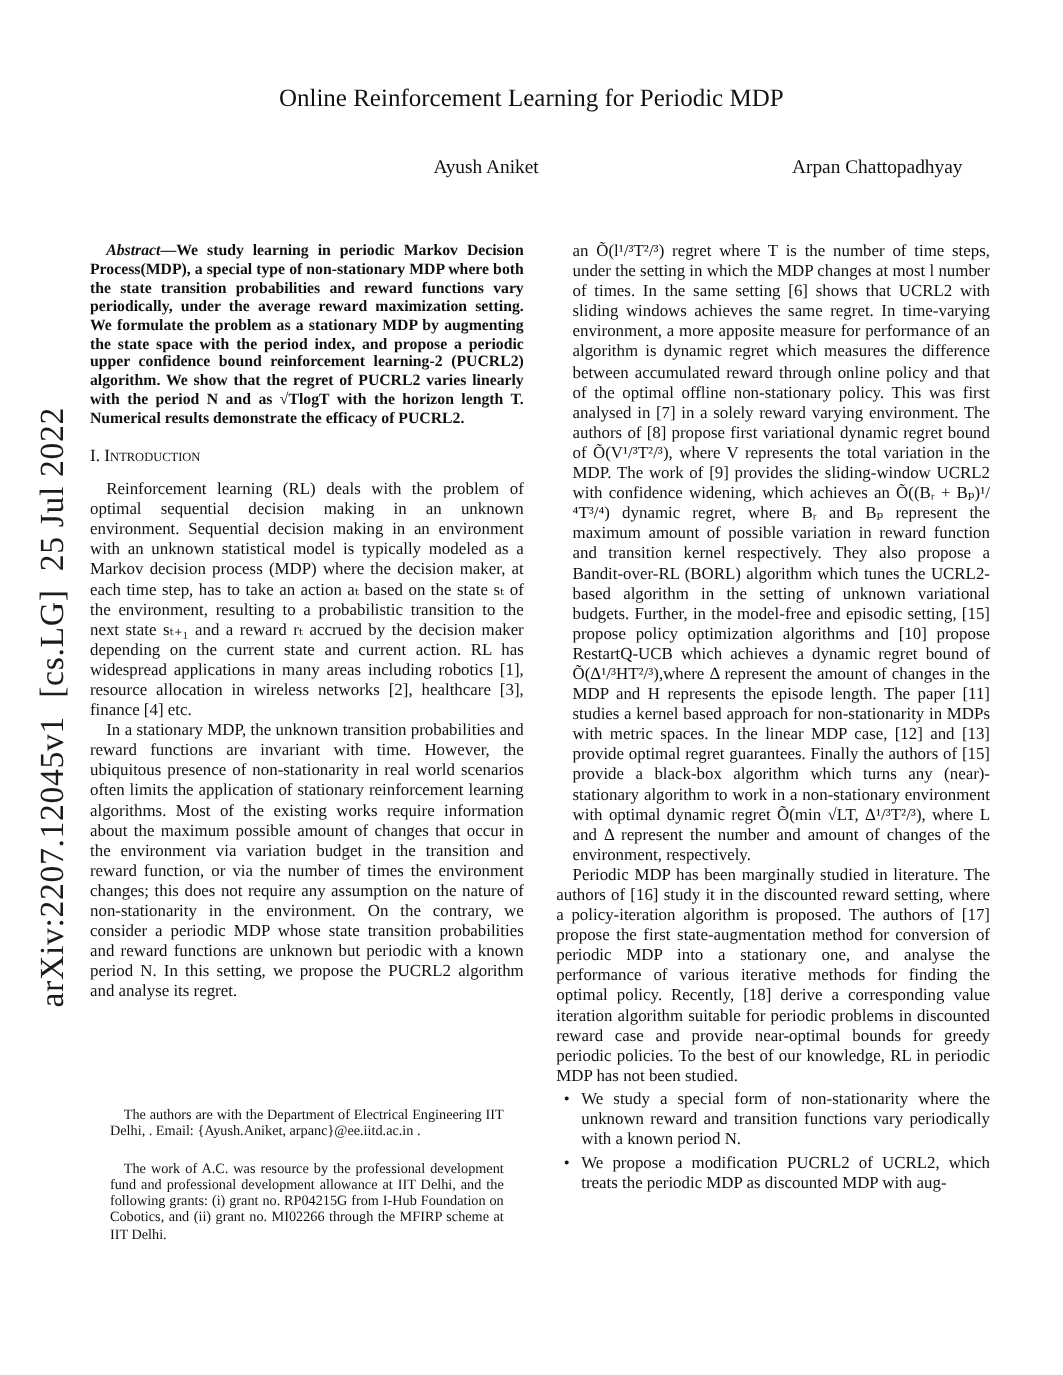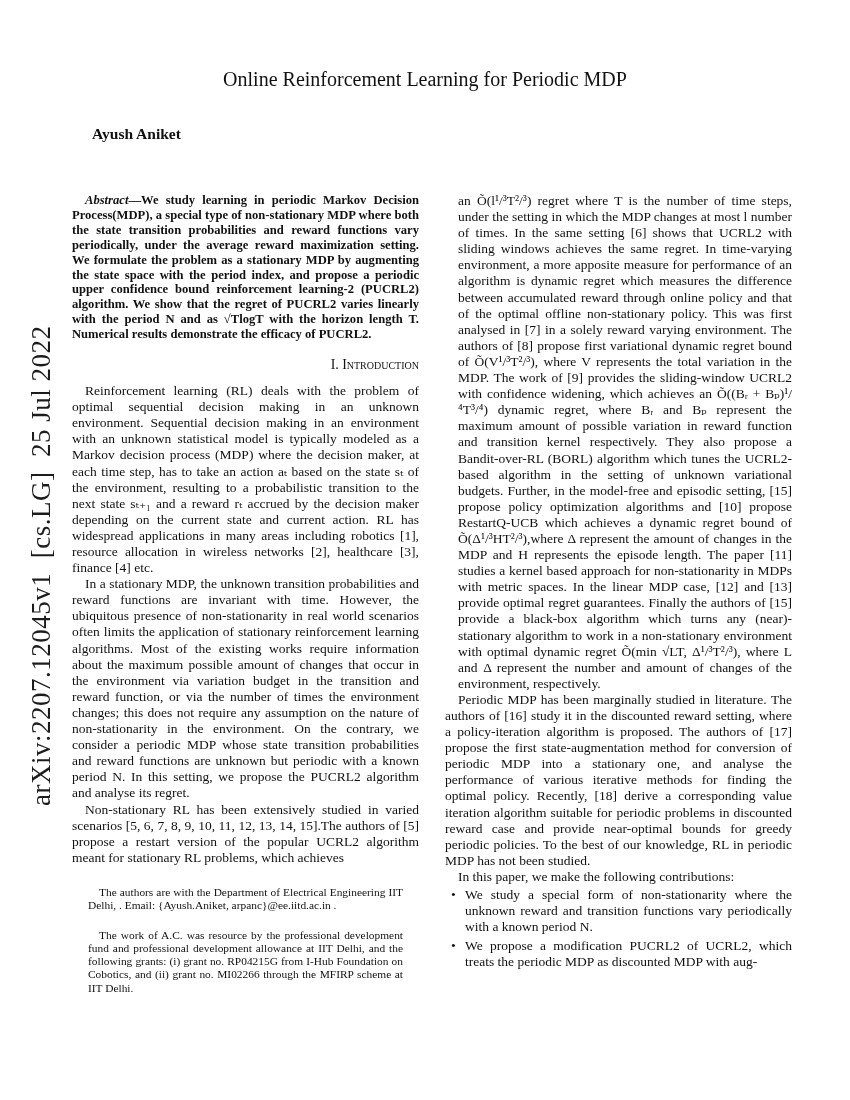--- a/index.html
+++ b/index.html
@@ -28,21 +28,21 @@
   .title {
     text-align: center;
     font-size: 20px;
     font-weight: normal;
     margin: 0 60px;
   }
   .authors {
     display: flex;
     margin: 34px 80px 0 92px;
   }
-  .author { flex: 1; text-align: left; font-size: 15.5px; font-weight: bold; }
+  .author { flex: 1; text-align: right; font-size: 15.5px; }
   .columns {
     display: flex;
     gap: 26px;
     padding: 0 58px 0 72px;
     margin-top: 50px;
     height: 818px;
   }
   .col { flex: 1; min-width: 0; text-align: justify; }
   .col-left { display: flex; flex-direction: column; }
   .body-text { font-size: 13.5px; line-height: 16.1px; }
@@ -51,21 +51,21 @@
   .abstract, .indexterms {
     font-weight: bold;
     font-size: 12.6px;
     line-height: 14.9px;
     margin: 0;
     text-indent: 13px;
   }
   .indexterms { margin-top: 7px; }
   .lead-italic { font-style: italic; }
   .section-heading {
-    text-align: right;
+    text-align: left;
     font-size: 13.8px;
     font-weight: normal;
     font-variant: small-caps;
     margin: 15px 0 10px 0;
     text-indent: 0;
   }
   .footnote-block {
     margin-top: auto;
     font-size: 11.4px;
     line-height: 13.3px;
@@ -82,46 +82,45 @@
 <body>
 
 <div class="page">
 
   <div class="watermark">arXiv:2207.12045v1  [cs.LG]  25 Jul 2022</div>
 
   <h1 class="title">Online Reinforcement Learning for Periodic MDP</h1>
 
   <div class="authors">
     <span class="author">Ayush Aniket</span>
+    <span class="author">Arpan Chattopadhyay</span>
   </div>
 
   <div class="columns">
 
     <div class="col col-left">
       <p class="abstract"><span class="lead-italic">Abstract</span><span>—We study learning in periodic Markov Decision Process(MDP), a special type of non-stationary MDP where both the state transition probabilities and reward functions vary periodically, under the average reward maximization setting. We formulate the problem as a stationary MDP by augmenting the state space with the period index, and propose a periodic upper confidence bound reinforcement learning-2 (PUCRL2) algorithm. We show that the regret of PUCRL2 varies linearly with the period N and as √TlogT with the horizon length T. Numerical results demonstrate the efficacy of PUCRL2.</span></p>
 
 
       <h2 class="section-heading">I. Introduction</h2>
 
       <div class="body-text">
         <p class="para">Reinforcement learning (RL) deals with the problem of optimal sequential decision making in an unknown environment. Sequential decision making in an environment with an unknown statistical model is typically modeled as a Markov decision process (MDP) where the decision maker, at each time step, has to take an action aₜ based on the state sₜ of the environment, resulting to a probabilistic transition to the next state sₜ₊₁ and a reward rₜ accrued by the decision maker depending on the current state and current action. RL has widespread applications in many areas including robotics [1], resource allocation in wireless networks [2], healthcare [3], finance [4] etc.</p>
         <p class="para">In a stationary MDP, the unknown transition probabilities and reward functions are invariant with time. However, the ubiquitous presence of non-stationarity in real world scenarios often limits the application of stationary reinforcement learning algorithms. Most of the existing works require information about the maximum possible amount of changes that occur in the environment via variation budget in the transition and reward function, or via the number of times the environment changes; this does not require any assumption on the nature of non-stationarity in the environment. On the contrary, we consider a periodic MDP whose state transition probabilities and reward functions are unknown but periodic with a known period N. In this setting, we propose the PUCRL2 algorithm and analyse its regret.</p>
-        <p class="para">Non-stationary RL has been extensively studied in varied scenarios [5, 6, 7, 8, 9, 10, 11, 12, 13, 14, 15].The authors of [5] propose a restart version of the popular UCRL2 algorithm meant for stationary RL problems, which achieves</p>
       </div>
 
       <div class="footnote-block">
         <p class="footnote">The authors are with the Department of Electrical Engineering IIT Delhi, . Email: {Ayush.Aniket, arpanc}@ee.iitd.ac.in .</p>
         <p class="footnote">The work of A.C. was resource by the professional development fund and professional development allowance at IIT Delhi, and the following grants: (i) grant no. RP04215G from I-Hub Foundation on Cobotics, and (ii) grant no. MI02266 through the MFIRP scheme at IIT Delhi.</p>
       </div>
     </div>
 
     <div class="col col-right body-text">
       <p class="para noindent">an Õ(l¹/³T²/³) regret where T is the number of time steps, under the setting in which the MDP changes at most l number of times. In the same setting [6] shows that UCRL2 with sliding windows achieves the same regret. In time-varying environment, a more apposite measure for performance of an algorithm is dynamic regret which measures the difference between accumulated reward through online policy and that of the optimal offline non-stationary policy. This was first analysed in [7] in a solely reward varying environment. The authors of [8] propose first variational dynamic regret bound of Õ(V¹/³T²/³), where V represents the total variation in the MDP. The work of [9] provides the sliding-window UCRL2 with confidence widening, which achieves an Õ((Bᵣ + Bₚ)¹/⁴T³/⁴) dynamic regret, where Bᵣ and Bₚ represent the maximum amount of possible variation in reward function and transition kernel respectively. They also propose a Bandit-over-RL (BORL) algorithm which tunes the UCRL2-based algorithm in the setting of unknown variational budgets. Further, in the model-free and episodic setting, [15] propose policy optimization algorithms and [10] propose RestartQ-UCB which achieves a dynamic regret bound of Õ(Δ¹/³HT²/³),where Δ represent the amount of changes in the MDP and H represents the episode length. The paper [11] studies a kernel based approach for non-stationarity in MDPs with metric spaces. In the linear MDP case, [12] and [13] provide optimal regret guarantees. Finally the authors of [15] provide a black-box algorithm which turns any (near)-stationary algorithm to work in a non-stationary environment with optimal dynamic regret Õ(min √LT, Δ¹/³T²/³), where L and Δ represent the number and amount of changes of the environment, respectively.</p>
       <p class="para">Periodic MDP has been marginally studied in literature. The authors of [16] study it in the discounted reward setting, where a policy-iteration algorithm is proposed. The authors of [17] propose the first state-augmentation method for conversion of periodic MDP into a stationary one, and analyse the performance of various iterative methods for finding the optimal policy. Recently, [18] derive a corresponding value iteration algorithm suitable for periodic problems in discounted reward case and provide near-optimal bounds for greedy periodic policies. To the best of our knowledge, RL in periodic MDP has not been studied.</p>
-      <p class="para">In this paper, we make the following contributions:</p>
 
       <div class="bullet-item">
         <span class="bullet-glyph">•</span>
         <span class="bullet-text">We study a special form of non-stationarity where the unknown reward and transition functions vary periodically with a known period N.</span>
       </div>
       <div class="bullet-item">
         <span class="bullet-glyph">•</span>
         <span class="bullet-text">We propose a modification PUCRL2 of UCRL2, which treats the periodic MDP as discounted MDP with aug-</span>
       </div>
     </div>

